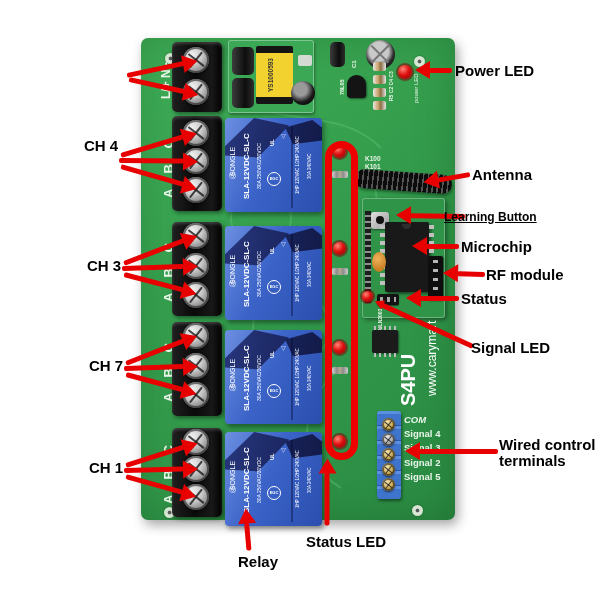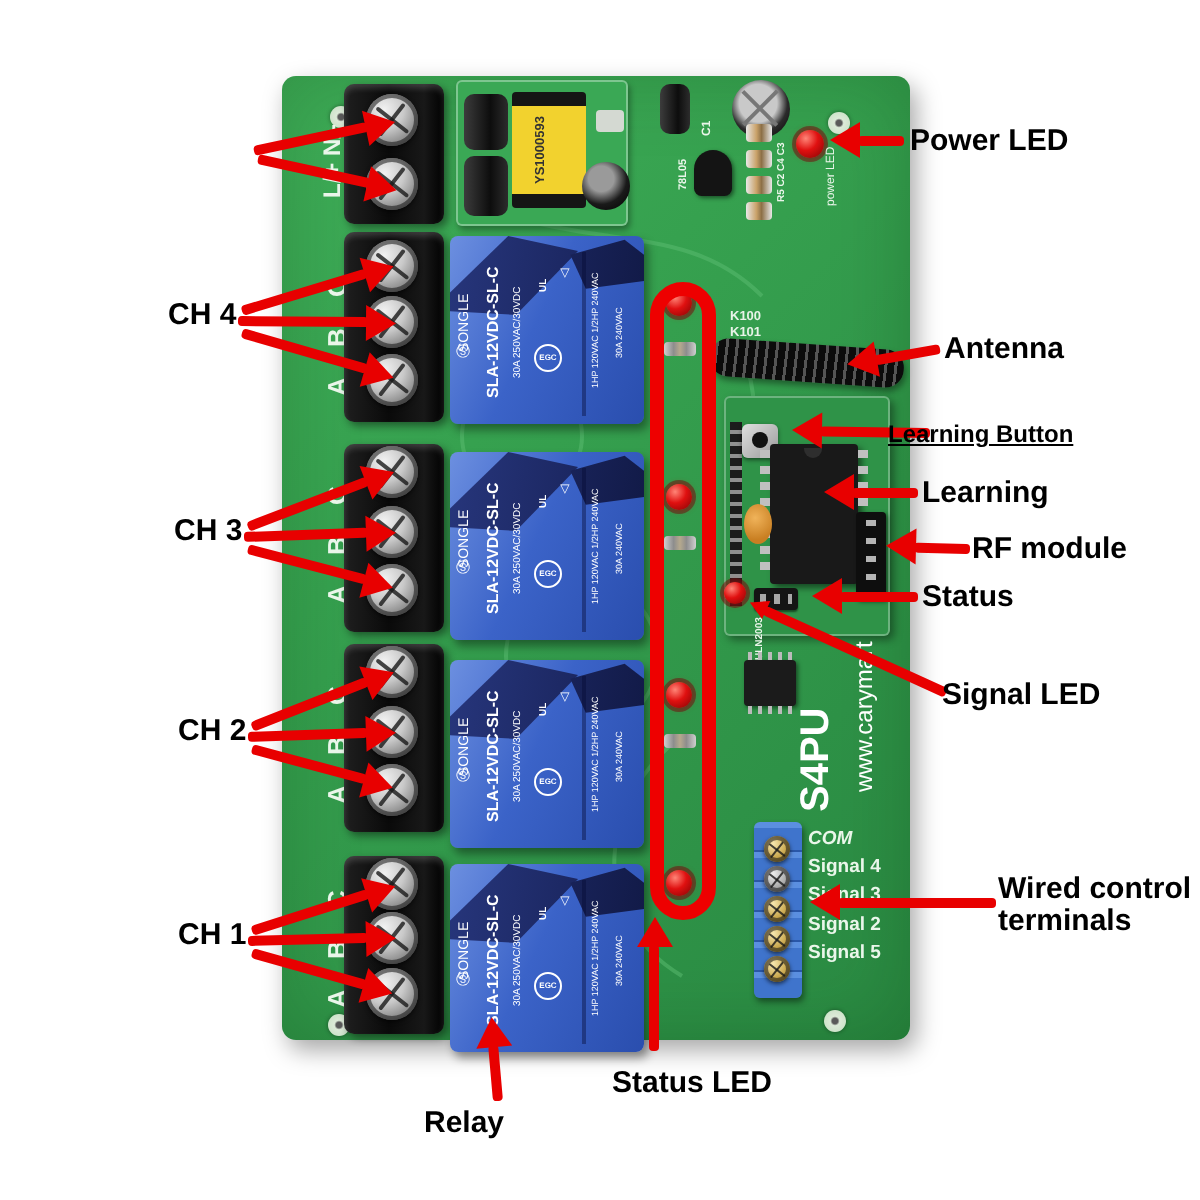--- a/index.html
+++ b/index.html
@@ -271,34 +271,34 @@
     <div class="led" style="left:192px;top:204px;width:13px;height:13px;"></div>
     <div class="led" style="left:192px;top:303px;width:13px;height:13px;"></div>
     <div class="led" style="left:192px;top:397px;width:13px;height:13px;"></div>
     <div class="resistor" style="left:191px;top:133px;"></div>
     <div class="resistor" style="left:191px;top:230px;"></div>
     <div class="resistor" style="left:191px;top:329px;"></div>
   </div>
 
   <div id="status-outline" style="left:325px;top:141px;"></div>
 
-  <div class="lbl" style="left:84px;top:150px;">CH 4</div>
+  <div class="lbl" style="left:84px;top:138px;">CH 4</div>
   <div class="lbl" style="left:87px;top:258px;">CH 3</div>
-  <div class="lbl" style="left:89px;top:358px;">CH 2</div>
+  <div class="lbl" style="left:89px;top:358px;">CH 7</div>
   <div class="lbl" style="left:89px;top:460px;">CH 1</div>
   <div class="lbl" style="left:455px;top:63px;">Power LED</div>
   <div class="lbl" style="left:472px;top:167px;">Antenna</div>
   <div class="lbl" style="left:444px;top:209px;font-size:12px;text-decoration:underline;">Learning Button</div>
-  <div class="lbl" style="left:461px;top:239px;">Learning</div>
+  <div class="lbl" style="left:461px;top:239px;">Microchip</div>
   <div class="lbl" style="left:486px;top:267px;">RF module</div>
   <div class="lbl" style="left:461px;top:291px;">Status</div>
   <div class="lbl" style="left:471px;top:340px;">Signal LED</div>
   <div class="lbl" style="left:467px;top:437px;width:108px;margin-left:32px;">Wired control terminals</div>
   <div class="lbl" style="left:306px;top:534px;">Status LED</div>
-  <div class="lbl" style="left:212px;top:554px;">Relay</div>
+  <div class="lbl" style="left:238px;top:554px;">Relay</div>
 
   <div class="arr" style="left:127px;top:73px;width:58px;transform:rotate(-12deg);"></div>
   <div class="arr" style="left:129px;top:77px;width:57px;transform:rotate(12.3deg);"></div>
   <div class="arr" style="left:121px;top:153px;width:65px;transform:rotate(-16.8deg);"></div>
   <div class="arr" style="left:119px;top:158px;width:65px;transform:rotate(0.5deg);"></div>
   <div class="arr" style="left:121px;top:164px;width:65px;transform:rotate(16.1deg);"></div>
   <div class="arr" style="left:124px;top:261px;width:64px;transform:rotate(-21deg);"></div>
   <div class="arr" style="left:122px;top:266px;width:62px;transform:rotate(-2deg);"></div>
   <div class="arr" style="left:124px;top:272px;width:61px;transform:rotate(14.6deg);"></div>
   <div class="arr" style="left:126px;top:361px;width:62px;transform:rotate(-21.5deg);"></div>

